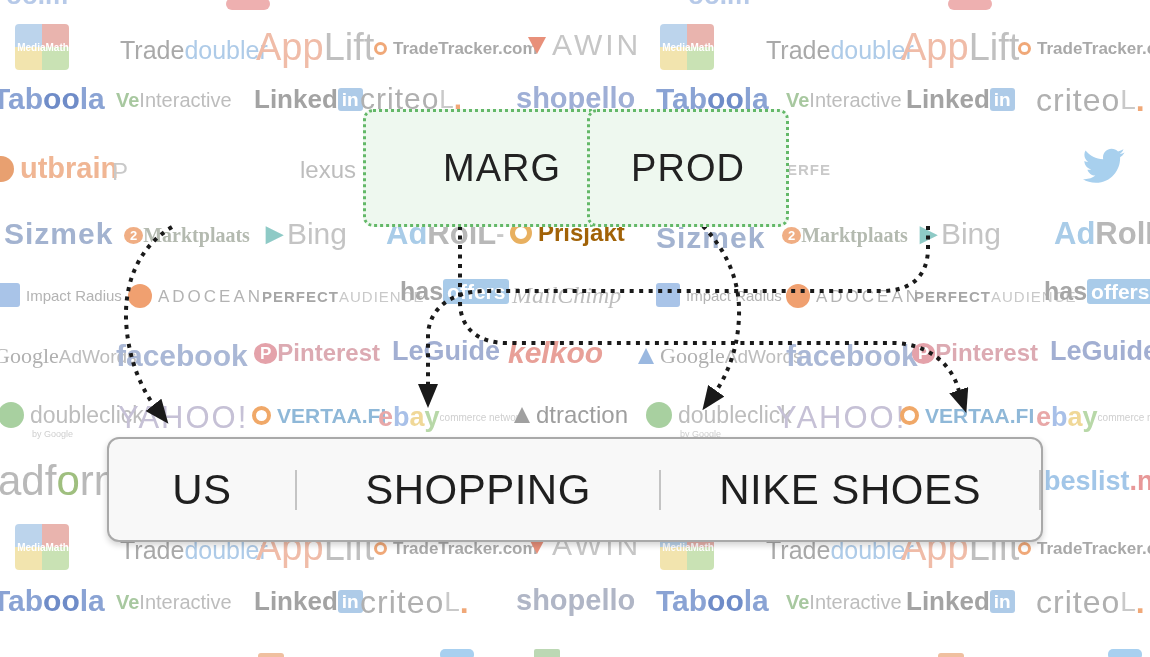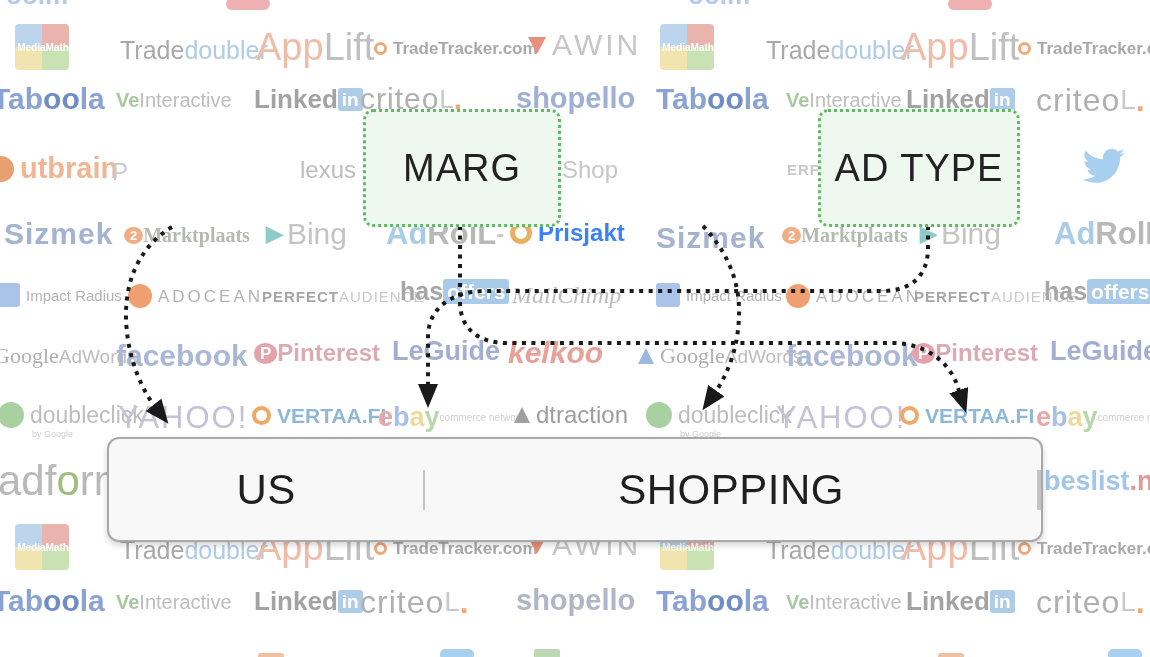--- a/index.html
+++ b/index.html
@@ -70,21 +70,21 @@
       <div class="logo" style="left: 300px; top: 158px;"><span class="pt" style="color: rgb(189, 189, 189); font-weight: 300; font-size: 24px;">lexus</span></div>
       <div class="logo" style="left: 562px; top: 158px;"><span class="pt" style="color: rgb(198, 198, 198); font-weight: 300; font-size: 24px;">Shop</span></div>
       <div class="logo" style="left: 787px; top: 161px;"><span class="pt" style="color: rgb(201, 201, 201); font-weight: 700; font-size: 15px; letter-spacing: 1px;">ERFE</span></div>
       <div class="logo" style="left: 1080px; top: 148px;"><span class="ic ic-bird"><svg width="46" height="38" viewBox="0 0 24 20">
             <path fill="#a8d0ee" d="M23.4 2.4c-.8.4-1.7.6-2.6.8.9-.6 1.6-1.5 2-2.5-.9.5-1.9.9-2.9 1.1C19 .9 17.8.4 16.5.4c-2.5 0-4.5 2-4.5 4.5 0 .4 0 .7.1 1C8.3 5.7 5 4 2.8 1.3c-.4.7-.6 1.5-.6 2.3 0 1.6.8 2.9 2 3.7-.7 0-1.4-.2-2-.5v.1c0 2.2 1.6 4 3.6 4.4-.4.1-.8.2-1.2.2-.3 0-.6 0-.8-.1.6 1.8 2.2 3.1 4.2 3.1-1.5 1.2-3.5 1.9-5.6 1.9-.4 0-.7 0-1.1-.1 2 1.3 4.4 2 6.9 2 8.3 0 12.8-6.9 12.8-12.8v-.6c.9-.6 1.6-1.4 2.2-2.3z"></path>
           </svg></span></div>
       <div class="logo" style="left: 4px; top: 219px;"><span class="pt" style="color: rgb(163, 179, 208); font-weight: 600; font-size: 30px; letter-spacing: 1px;">Sizmek</span></div>
       <div class="logo" style="left: 124px; top: 225px;"><span class="pt boxed rnd" style="color: rgb(255, 255, 255); font-weight: 700; font-size: 13px; background: rgb(240, 174, 132);">2</span><span class="pt" style="color: rgb(180, 186, 176); font-weight: 700; font-family: &quot;Liberation Serif&quot;, serif; font-size: 20px;"> Marktplaats</span></div>
       <div class="logo" style="left: 266px; top: 219px;"><span class="ic ic-glyph" style="color: rgb(142, 202, 198); font-size: 22px;">▶</span><span class="pt" style="color: rgb(196, 196, 196); font-weight: 300; font-size: 30px;">Bing</span></div>
       <div class="logo" style="left: 386px; top: 218px;"><span class="pt" style="color: rgb(169, 204, 232); font-weight: 700; font-size: 31px;">Ad</span><span class="pt" style="color: rgb(184, 184, 184); font-weight: 700; font-size: 31px;">RolL</span><span class="pt" style="color: rgb(201, 201, 201); font-weight: 700; font-size: 24px;">-</span></div>
-      <div class="logo" style="left: 510px; top: 221px;"><span class="ic ic-ring" style="width: 22px; height: 22px; border: 5px solid rgb(232, 176, 96);"></span><span class="pt" style="color: #3b82f6; font-weight: 700; font-size: 24px;">Prisjakt</span></div>
+      <div class="logo" style="left: 510px; top: 221px;"><span class="ic ic-ring" style="width: 22px; height: 22px; border: 5px solid rgb(232, 176, 96);"></span><span class="pt" style="color: #a16207; font-weight: 700; font-size: 24px;">Prisjakt</span></div>
       <div class="logo" style="left: 656px; top: 223px;"><span class="pt" style="color: rgb(163, 179, 208); font-weight: 600; font-size: 30px; letter-spacing: 1px;">Sizmek</span></div>
       <div class="logo" style="left: 782px; top: 225px;"><span class="pt boxed rnd" style="color: rgb(255, 255, 255); font-weight: 700; font-size: 13px; background: rgb(240, 174, 132);">2</span><span class="pt" style="color: rgb(180, 186, 176); font-weight: 700; font-family: &quot;Liberation Serif&quot;, serif; font-size: 20px;"> Marktplaats</span></div>
       <div class="logo" style="left: 920px; top: 219px;"><span class="ic ic-glyph" style="color: rgb(142, 202, 198); font-size: 22px;">▶</span><span class="pt" style="color: rgb(196, 196, 196); font-weight: 300; font-size: 30px;">Bing</span></div>
       <div class="logo" style="left: 1054px; top: 218px;"><span class="pt" style="color: rgb(169, 204, 232); font-weight: 700; font-size: 31px;">Ad</span><span class="pt" style="color: rgb(184, 184, 184); font-weight: 700; font-size: 31px;">RolL</span></div>
       <div class="logo" style="left: -4px; top: 283px;"><span class="ic ic-square" style="width: 24px; height: 24px; background: rgb(169, 196, 232);"></span><span class="pt" style="color: rgb(179, 179, 179); font-weight: 500; font-size: 15px;">Impact Radius</span></div>
       <div class="logo" style="left: 128px; top: 284px;"><span class="ic ic-dot" style="width: 24px; height: 24px; background: rgb(240, 160, 112);"></span><span class="pt" style="color: rgb(179, 179, 179); font-weight: 500; font-size: 17px; letter-spacing: 3px;">ADOCEAN</span></div>
       <div class="logo" style="left: 262px; top: 288px;"><span class="pt" style="color: rgb(166, 166, 166); font-weight: 700; font-size: 15px; letter-spacing: 1px;">PERFECT </span><span class="pt" style="color: rgb(201, 201, 201); font-weight: 400; font-size: 15px; letter-spacing: 1px;">AUDIENCE</span></div>
       <div class="logo" style="left: 400px; top: 279px;"><span class="pt" style="color: rgb(166, 166, 166); font-weight: 700; font-size: 25px;">has </span><span class="pt boxed" style="color: rgb(255, 255, 255); font-weight: 700; font-size: 21px; background: rgb(169, 203, 233);">offers</span></div>
       <div class="logo" style="left: 512px; top: 283px;"><span class="pt" style="color: rgb(189, 189, 189); font-style: italic; font-family: &quot;Liberation Serif&quot;, serif; font-size: 24px;">MailChimp</span></div>
       <div class="logo" style="left: 656px; top: 283px;"><span class="ic ic-square" style="width: 24px; height: 24px; background: rgb(169, 196, 232);"></span><span class="pt" style="color: rgb(179, 179, 179); font-weight: 500; font-size: 15px;">Impact Radius</span></div>
@@ -141,32 +141,35 @@
       <marker id="ah" viewBox="0 0 12 10" refX="2" refY="5" markerWidth="6" markerHeight="5" orient="auto">
         <path d="M0,0 L12,5 L0,10 Z" fill="#1a1a1a"></path>
       </marker>
     </defs>
     <path class="arr" d="M 172 227 C 140 246 125 280 126 318 C 127 356 141 389 156 408" marker-end="url(#ah)"></path>
     <path class="arr" d="M 928 226 L 928 250 C 927 277 911 290 884 291 L 484 291 C 452 292 430 307 428 334 L 428 388" marker-end="url(#ah)"></path>
     <path class="arr" d="M 460 226 L 460 302 C 460 329 479 343 507 343 L 894 343 C 926 344 947 361 956 382 L 960 394" marker-end="url(#ah)"></path>
     <path class="arr" d="M 703 226 C 726 250 738 278 739 307 C 740 343 729 373 714 394" marker-end="url(#ah)"></path>
   </svg>
 
-  <div class="kbox" style="left:363px;top:109px;width:192px;height:112px;">
+  <div class="kbox" style="left:363px;top:109px;width:192px;height:112px;padding-left:40px;">
     <span>MARG</span>
   </div>
-  <div class="kbox" style="left:818px;top:109px;width:196px;height:112px;">
-    <span>AD TYPE</span>
+  <div class="kbox" style="left:587px;top:109px;width:196px;height:112px;">
+    <span>PROD</span>
   </div>
 
   <div id="rbar">
     <div class="seg" style="flex:154 0 0;">
       <span>US</span>
     </div>
     <div class="divider"></div>
     <div class="seg" style="flex:300 0 0;">
       <span>SHOPPING</span>
     </div>
     <div class="divider"></div>
+    <div class="seg" style="flex:313 0 0;">
+      <span>NIKE SHOES</span>
+    </div>
     <div class="divider"></div>
   </div>
 
 </div>
 
 </body></html>

